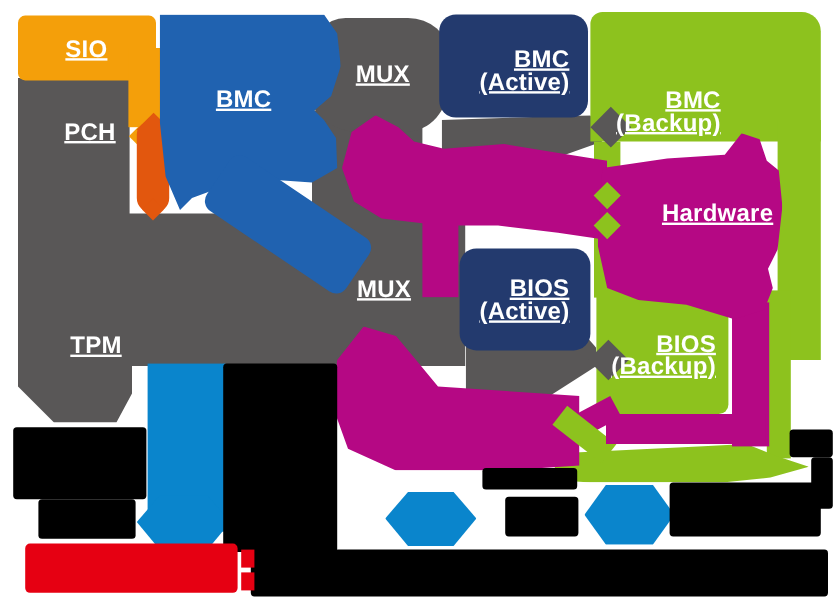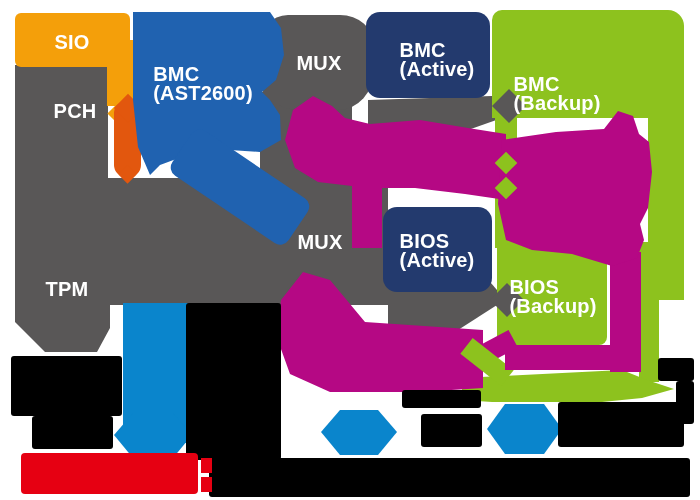--- a/index.html
+++ b/index.html
@@ -11,22 +11,22 @@
   .c-verm{background:var(--vermilion);}
   .c-blue{background:var(--bmc_blue);}
   .c-navy{background:var(--navy);}
   .c-green{background:var(--green);}
   .c-mag{background:var(--magenta);}
   .c-bus{background:var(--bus_blue);}
   .c-black{background:var(--black);}
   .c-red{background:var(--red);}
   .rot45{transform:rotate(45deg);}
   .lbl{position:absolute;transform:translate(-50%,-50%);color:var(--label_text);
-       font-weight:bold;font-size:20px;line-height:19px;text-align:left;
-       white-space:nowrap;z-index:60;letter-spacing:.2px;}
+       font-weight:bold;font-size:20px;line-height:19px;text-align:right;
+       white-space:nowrap;z-index:60;letter-spacing:.2px;text-decoration:underline;}
   .lbl span{display:block;}
 </style>
 </head>
 <body>
 
 <div id="canvas">
 
   <div class="s c-gray" style="left:15px;top:65px;width:373px;height:290px;
        clip-path:polygon(0px 0px,93px 0px,93px 113px,373px 113px,373px 240px,95px 240px,95px 263px,82px 287px,30px 287px,0px 257px);"></div>
   <div class="s c-gray" style="left:260px;top:92px;width:92px;height:93px;"></div>
@@ -98,42 +98,42 @@
   <div class="s c-red" style="left:21px;top:453px;width:177px;height:41px;border-radius:4px;"></div>
   <div class="s c-red" style="left:201px;top:458px;width:11px;height:15px;"></div>
   <div class="s c-red" style="left:201px;top:477px;width:11px;height:15px;"></div>
 
   <div class="lbl" style="left:72px;top:42px;">
     <span>SIO</span>
     </div>
   <div class="lbl" style="left:75px;top:111px;">
     <span>PCH</span>
     </div>
-  <div class="lbl" style="left:67px;top:289px;">
+  <div class="lbl" style="left:80px;top:289px;">
     <span>TPM</span>
     </div>
   <div class="lbl" style="left:203px;top:84px;">
     <span>BMC</span>
-      <span>(AST2600)</span>
     </div>
   <div class="lbl" style="left:319px;top:63px;">
     <span>MUX</span>
     </div>
   <div class="lbl" style="left:320px;top:242px;">
     <span>MUX</span>
     </div>
   <div class="lbl" style="left:437px;top:60px;">
     <span>BMC</span>
       <span>(Active)</span>
     </div>
   <div class="lbl" style="left:557px;top:94px;">
     <span>BMC</span>
       <span>(Backup)</span>
     </div>
   <div class="lbl" style="left:598px;top:179px;">
+    <span>Hardware</span>
     </div>
   <div class="lbl" style="left:437px;top:251px;">
     <span>BIOS</span>
       <span>(Active)</span>
     </div>
   <div class="lbl" style="left:553px;top:297px;">
     <span>BIOS</span>
       <span>(Backup)</span>
     </div>
 

